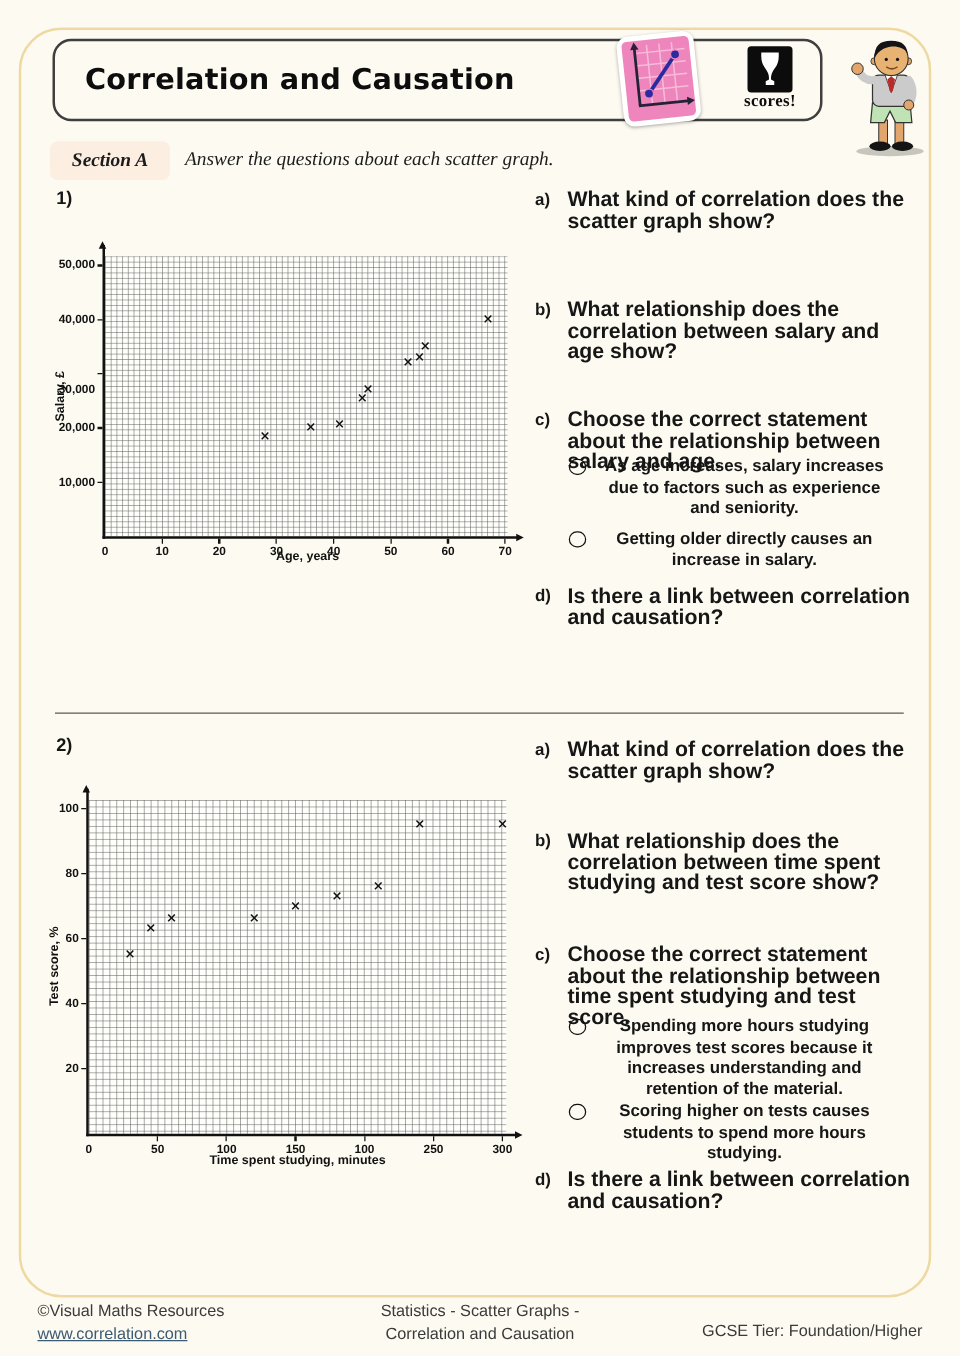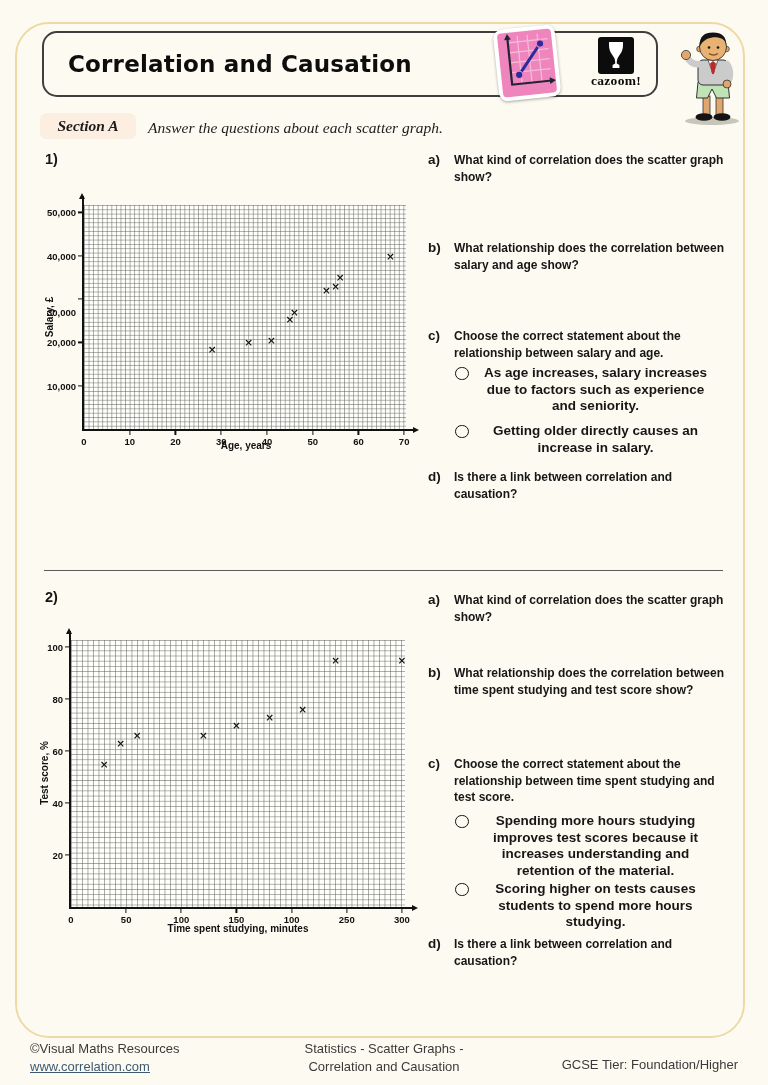--- a/index.html
+++ b/index.html
@@ -28,21 +28,21 @@
   }
   .cazoom-logo{position:absolute;left:587px;top:37px;width:58px;text-align:center;z-index:4;}
   .cazoom-box{width:36px;height:37px;background:#0c0c0c;border-radius:3px;margin:0 auto;}
   .cazoom-text{
     font-family:"Liberation Serif",serif;font-weight:bold;font-size:13.5px;
     letter-spacing:.3px;color:#0c0c0c;margin-top:-1px;
   }
   .boy-wrap{position:absolute;left:674px;top:26px;width:76px;height:100px;z-index:6;}
   
   .section-badge{
-    position:absolute;left:40px;top:113px;width:96px;height:26px;
+    position:absolute;left:40px;top:113px;width:96px;height:31px;
     background:#fcefe2;border-radius:6px;display:flex;align-items:center;justify-content:center;
     font-family:"Liberation Serif",serif;font-style:italic;font-weight:bold;font-size:15.5px;color:#1c1c1c;
   }
   .instruction{
     position:absolute;left:148px;top:119px;
     font-family:"Liberation Serif",serif;font-style:italic;font-size:15.5px;color:#1c1c1c;
   }
   
   .q-number{position:absolute;font-weight:bold;font-size:14.5px;}
   .plot{
@@ -65,21 +65,21 @@
   .mark{
     position:absolute;transform:translate(-50%,-50%);
     font-family:"DejaVu Sans",sans-serif;font-weight:bold;font-size:10.5px;color:#111;
     text-shadow:0 0 2px rgba(255,255,255,.95);line-height:1;
   }
   .axis-title-y{position:absolute;font-weight:bold;font-size:10px;color:#111;transform:translate(-50%,-50%) rotate(-90deg);white-space:nowrap;}
   .axis-title-x{position:absolute;font-weight:bold;font-size:10px;color:#111;transform:translateX(-50%);white-space:nowrap;}
   
   .q-item{position:absolute;display:flex;width:306px;}
   .q-letter{font-weight:bold;font-size:13.5px;width:26px;flex:0 0 26px;line-height:16.5px;}
-  .q-text{font-weight:bold;font-size:12px;line-height:16.5px;width:274px;}
+  .q-text{font-weight:bold;font-size:17px;line-height:16.5px;width:274px;}
   .opt-row{position:absolute;display:flex;width:262px;text-align:center;}
   .radio{
     width:11.5px;height:11.5px;border:1.7px solid #111;border-radius:50%;
     flex:0 0 11.5px;margin-top:1.5px;margin-right:7px;background:transparent;
   }
   .opt-text{font-weight:bold;font-size:13.5px;line-height:16.5px;width:240px;}
   .divider{position:absolute;left:44px;top:570px;width:679px;height:1px;background:#5a5a5a;}
   
   .footer-left{position:absolute;left:30px;top:1040px;font-size:13px;color:#3a3a3a;line-height:17.5px;}
   .footer-link{color:#3d5a73;text-decoration:underline;cursor:pointer;}
@@ -118,21 +118,21 @@
     <circle cx="46" cy="18" r="3.6" fill="#2b2ba0" stroke="#ee86bd" stroke-width="1"></circle>
   </svg>
 </div>
 
 <div class="cazoom-logo">
   <div class="cazoom-box">
     <svg width="36" height="37" viewBox="0 0 36 37">
       <path d="M11,5 h14 v3 c0,7 -3.4,9.5 -5,12.5 c-1,1.8 -1.2,3.5 -1.2,6 l2.6,1.5 v3 h-6.8 v-3 l2.6,-1.5 c0,-2.5 -0.2,-4.2 -1.2,-6 c-1.6,-3 -5,-5.5 -5,-12.5 z" fill="#ffffff"></path>
     </svg>
   </div>
-  <div class="cazoom-text">cazoom!</div>
+  <div class="cazoom-text">scores!</div>
 </div>
 
 <div class="boy-wrap">
   <svg width="76" height="100" viewBox="0 0 76 100">
     <ellipse cx="38" cy="95" rx="27" ry="4" fill="#9a9a90" opacity="0.55"></ellipse>
     <rect x="29" y="70" width="7" height="20" fill="#e0a66d" stroke="#333" stroke-width="0.8"></rect>
     <rect x="42" y="70" width="7" height="20" fill="#e0a66d" stroke="#333" stroke-width="0.8"></rect>
     <ellipse cx="30" cy="91" rx="8.5" ry="3.8" fill="#141414"></ellipse>
     <ellipse cx="48" cy="91" rx="8.5" ry="3.8" fill="#141414"></ellipse>
     <path d="M24,56 h30 l1.5,16 h-13 l-4.5,-9 -4.5,9 h-11 z" fill="#bfe3b4" stroke="#333" stroke-width="1"></path>

